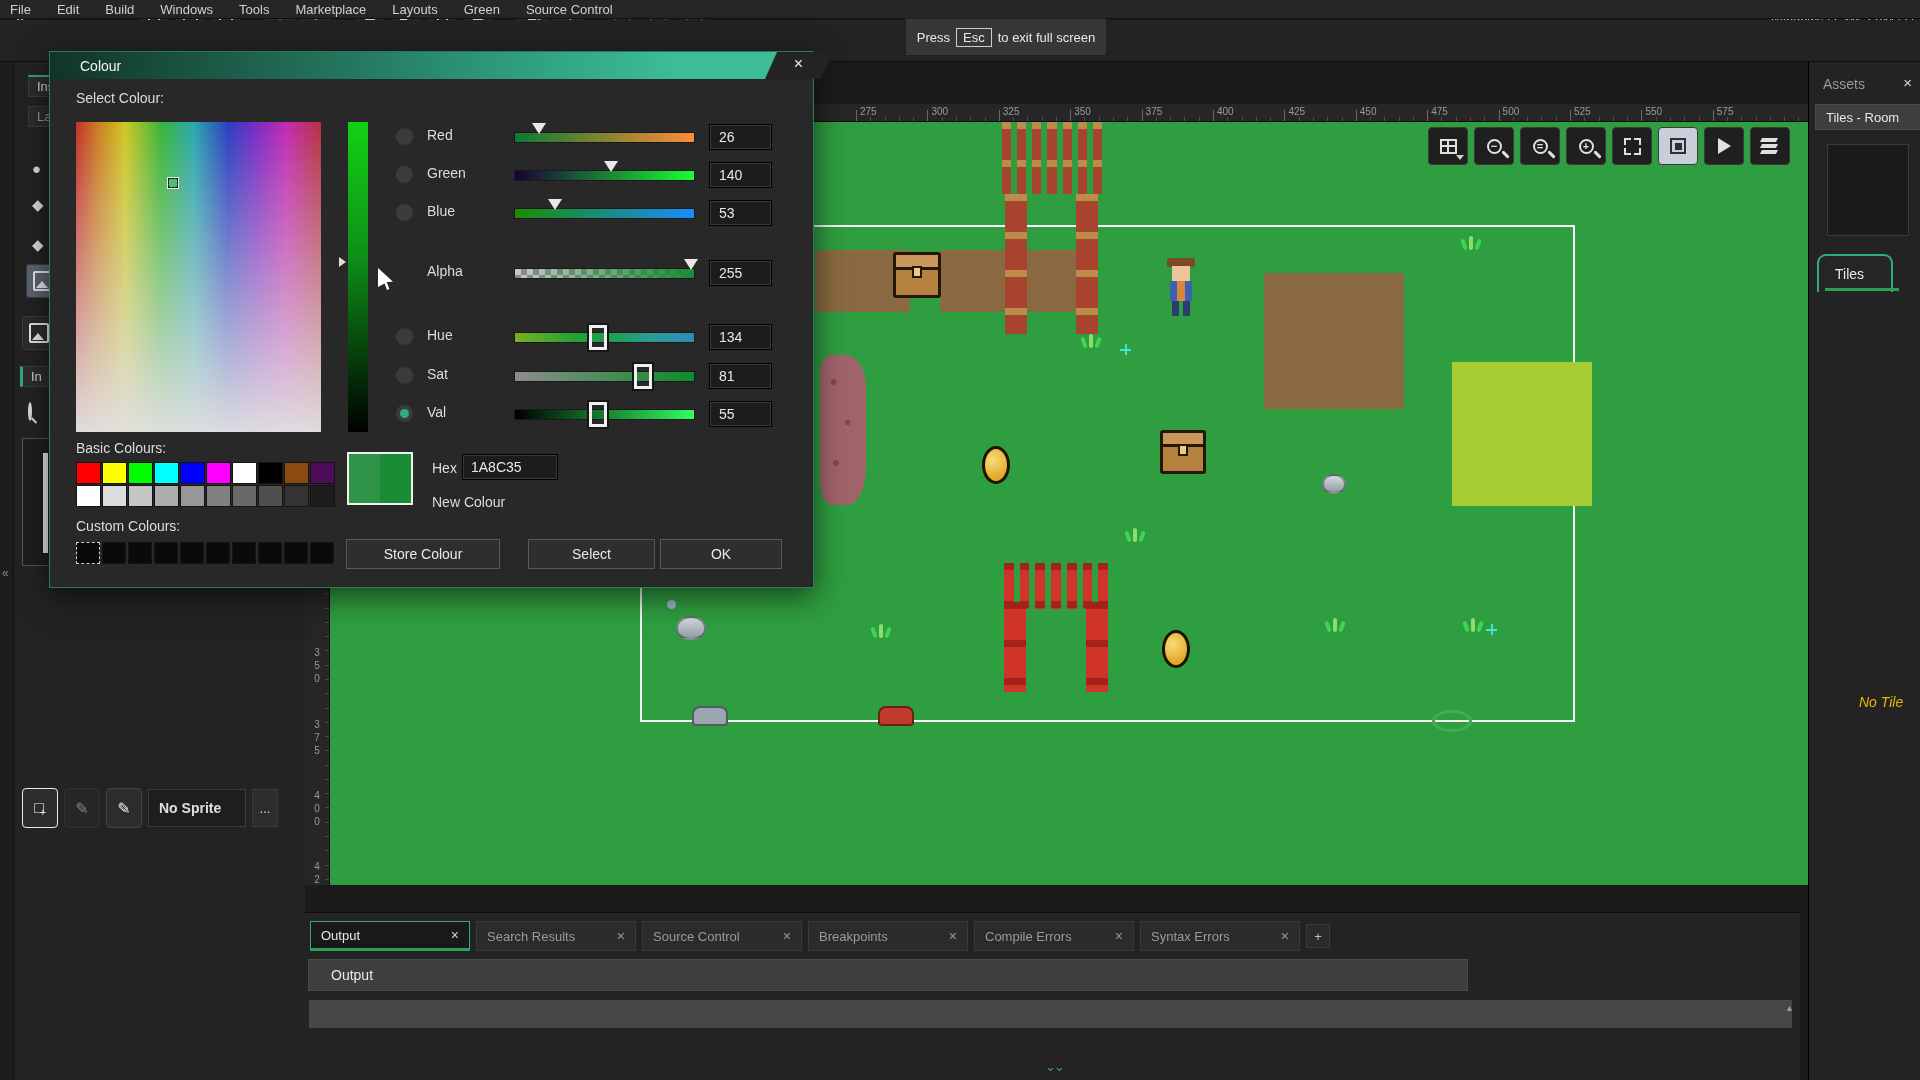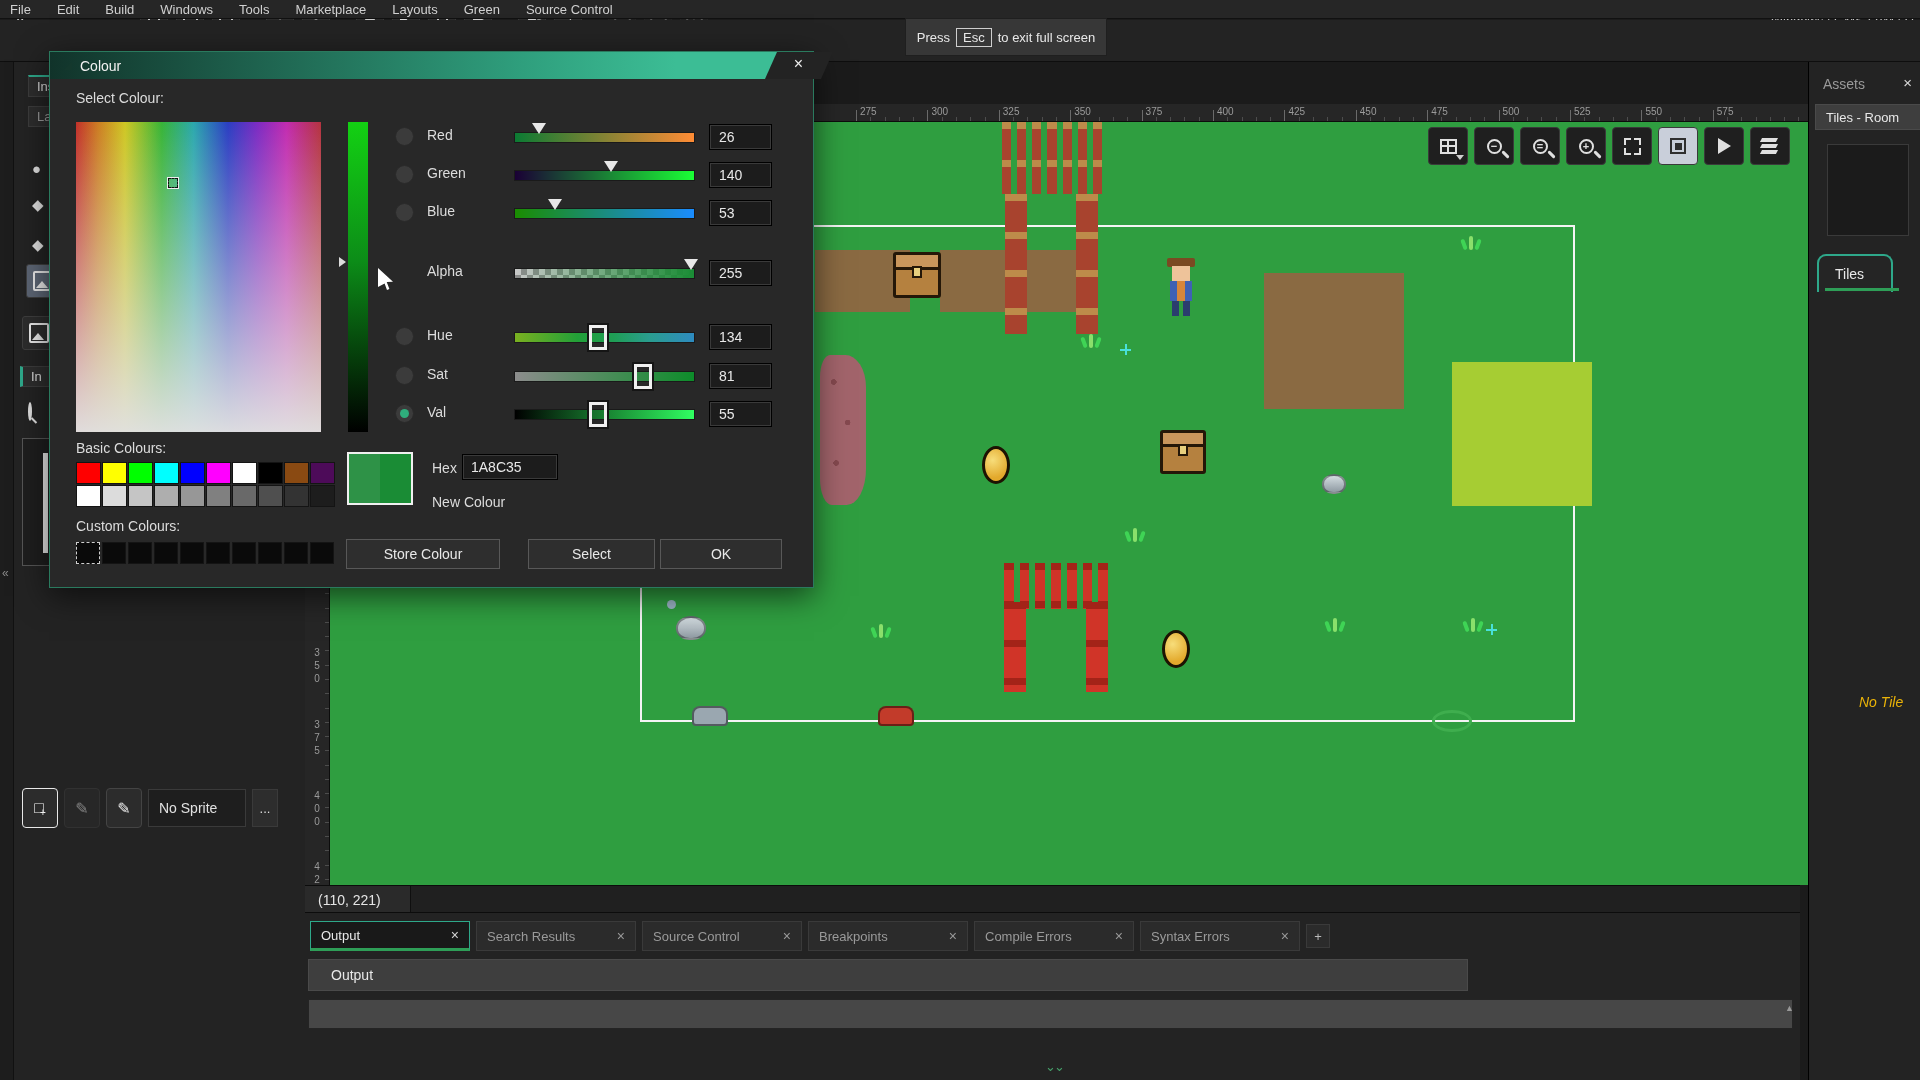--- a/index.html
+++ b/index.html
@@ -49,21 +49,21 @@
   .magic { width:13px; height:13px; border:2px solid #ddd; border-radius:50%; position:relative;}
   .magic::after { content:""; position:absolute; right:-5px; bottom:-5px; width:2px; height:7px; background:#ddd; transform:rotate(-45deg);}
   #checker { left:49px; top:526px; width:234px; height:258px; background:
       repeating-conic-gradient(#2f2f2f 0 25%, #262626 0 50%) 0 0/32px 32px; border:1px solid #151515;}
   #checker .corner { position:absolute; left:4px; top:3px; width:0;height:0; border-top:14px solid #f0f0f0; border-right:14px solid transparent;}
   #prev-scroll { left:283px; top:526px; width:13px; height:258px; background:#2a2a2a;}
   #prev-scroll .thumb { position:absolute; left:2px; top:3px; width:9px; height:72px; background:#6a6a6a;}
   #nosprite-row { left:22px; top:788px; display:flex; gap:6px; align-items:center; z-index:2;}
   .spbtn { width:36px; height:40px; background:#2c2c2c; border:1px solid #444; border-radius:4px; display:flex;align-items:center;justify-content:center; color:#eee; font-size:16px;}
   .spbtn.lit { border-color:#e8e8e8; }
-  #nosprite-box { width:98px; height:38px; background:#1e1e1e; border:1px solid #3a3a3a; color:#e0e0e0; display:flex; align-items:center; padding-left:10px; overflow:hidden; white-space:nowrap; font-size:14px;}
+  #nosprite-box { width:98px; height:38px; background:#1e1e1e; border:1px solid #3a3a3a; color:#e0e0e0; display:flex; align-items:center; padding-left:10px; overflow:hidden; white-space:nowrap; font-size:14px;font-weight:bold;}
   #dots-btn { width:26px; height:38px; background:#2d2d2d; border:1px solid #3a3a3a; color:#ddd; display:flex;align-items:center;justify-content:center;}
   #props-header { left:14px; top:845px; width:284px; height:30px; background:#3a3a3a; display:flex; align-items:center; gap:8px; padding-left:10px; color:#e8e8e8; font-size:14px;}
   .tri-corner { width:0;height:0;border-top:9px solid #ddd;border-right:9px solid transparent;}
   .plabel { position:absolute; color:#d8d8d8; font-size:14px; line-height:18px;}
   #prop-colour-swatch { left:103px; top:888px; width:164px; height:30px; border:1px solid #111;}
   .chk { position:absolute; width:22px; height:22px; background:#3c3c3c; border:1px solid #585858; border-radius:2px;}
   .spin { position:absolute; width:46px; height:26px; background:#1e1e1e; border:1px solid #3a3a3a; color:#e8e8e8; display:flex; align-items:center; padding-left:8px; font-size:13px;}
   .spin .arrows { position:absolute; right:2px; top:2px; bottom:2px; width:12px; display:flex; flex-direction:column; justify-content:space-between; align-items:center; color:#999; font-size:7px;}
   #offset-dd { left:272px; top:1040px; color:#6f6f6f; font-size:10px;}
 
@@ -501,23 +501,20 @@
         <span class="cplay"></span>
       </div>
       <div class="cbtn">
         <span class="clayers">
           <i></i>
           <i></i>
           <i></i>
         </span>
       </div>
     </div>
-  <div id="coordbar" class="abs">
-    <div id="coordbox">(110, 221)</div>
-  </div>
 
   <div id="bottom-panel" class="abs">
     <div id="btabs">
         <div class="btab active">
           <span>Output</span>
           <span class="x">×</span>
         </div>
         <div class="btab">
           <span>Search Results</span>
           <span class="x">×</span>

